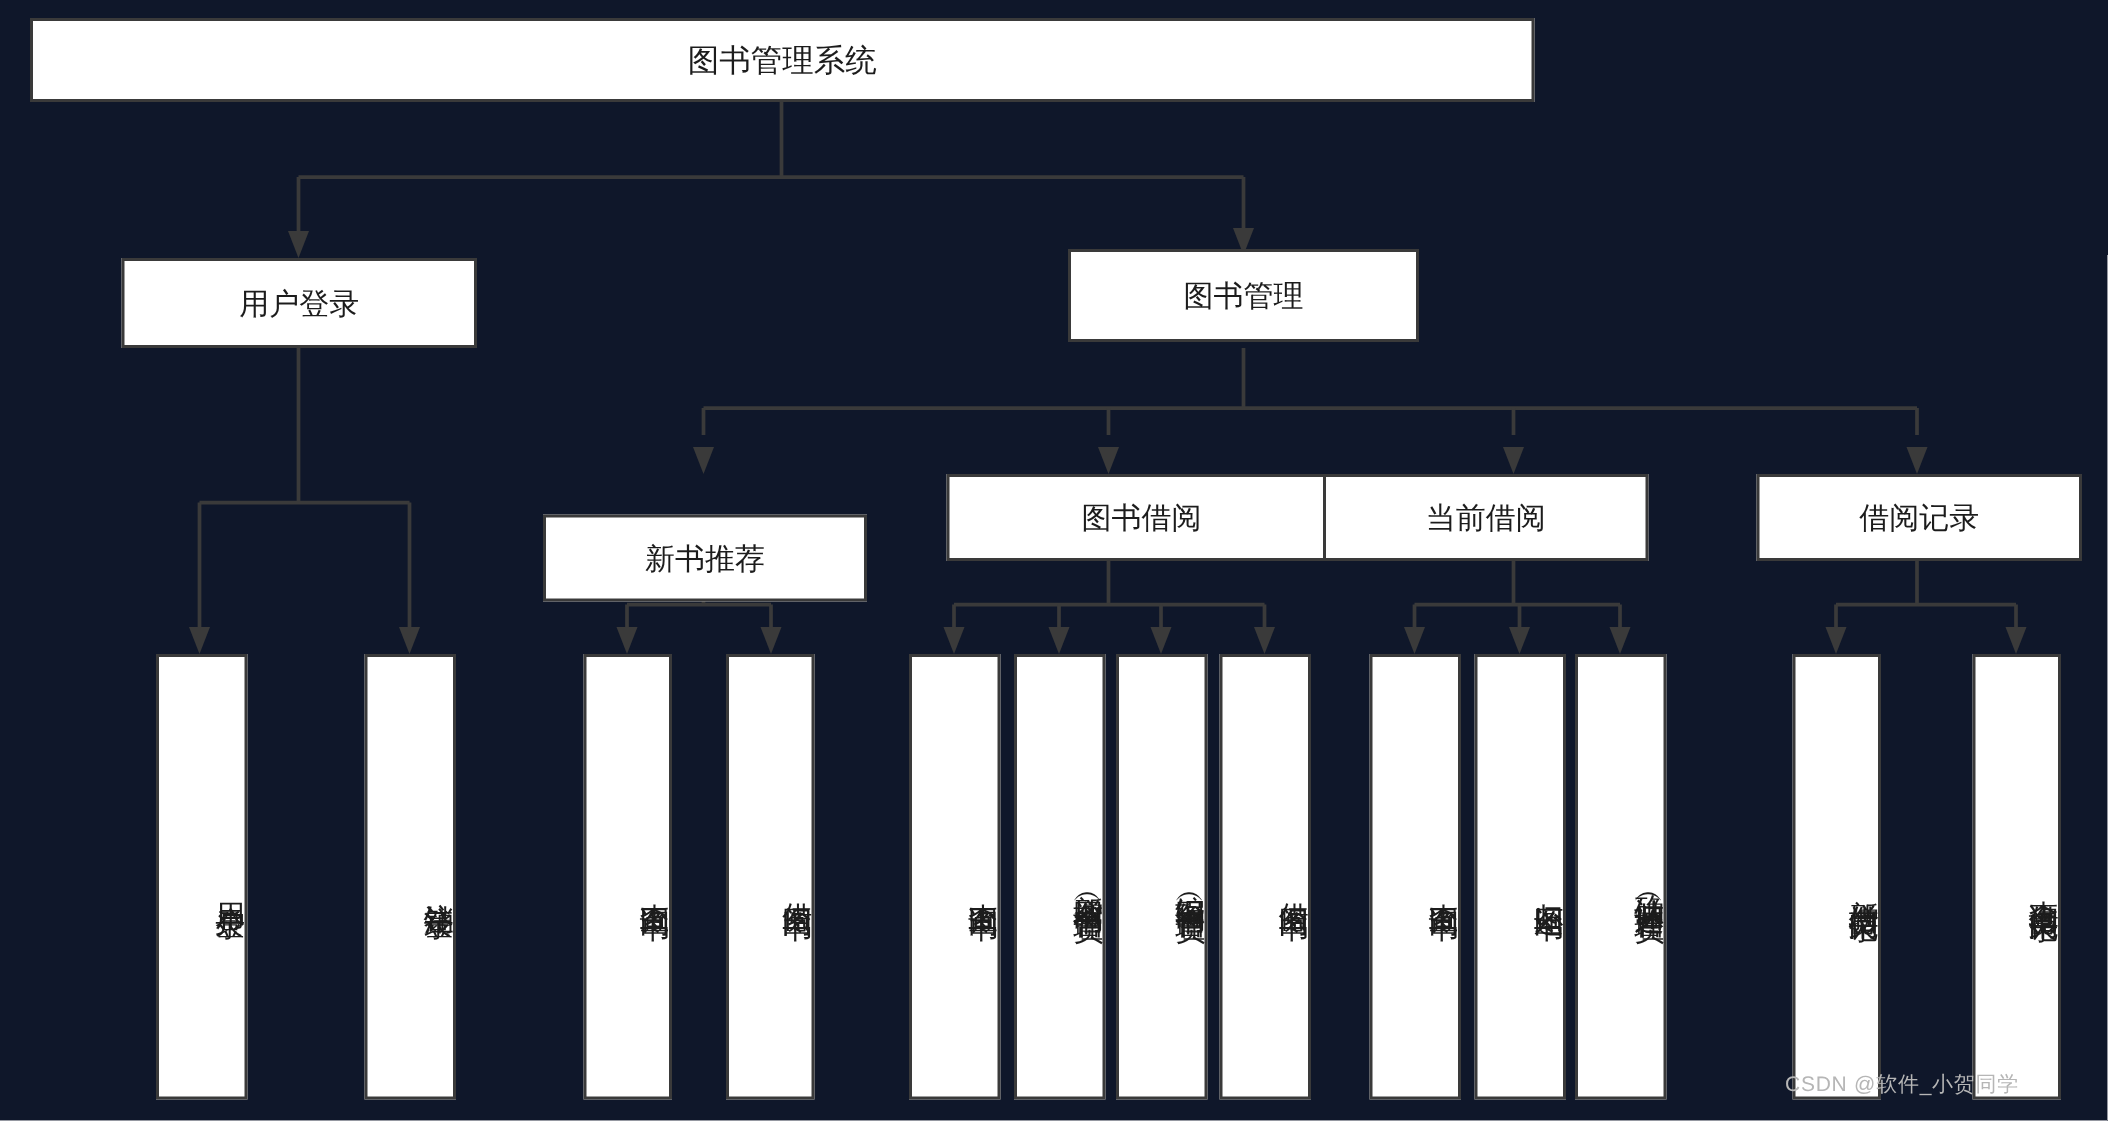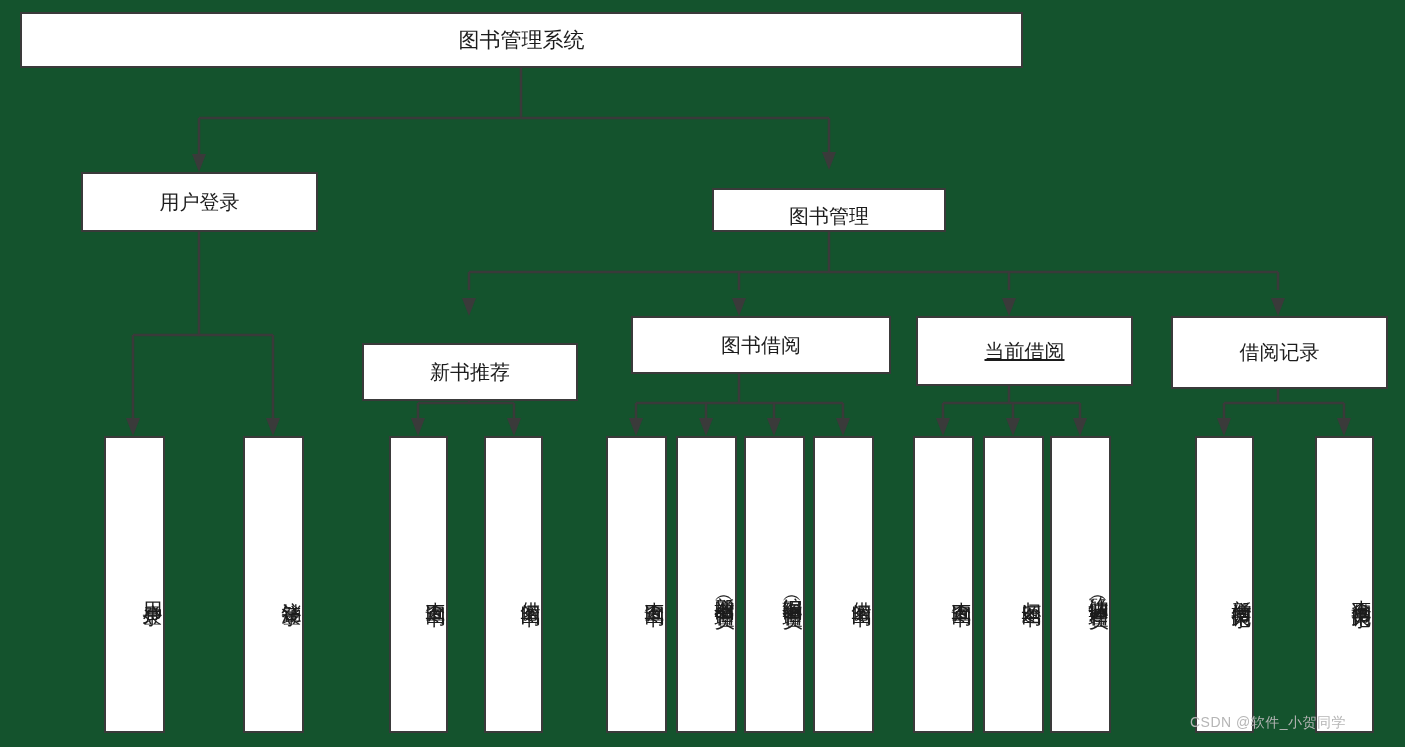--- a/index.html
+++ b/index.html
@@ -7,21 +7,21 @@
     padding: 0;
     background: #ffffff;
   }
   body {
     font-family: "Liberation Sans", "DejaVu Sans", sans-serif;
   }
   #canvas {
     position: relative;
     width: 1405px;
     height: 747px;
-    background: #14532d;
+    background: #0f172a;
     overflow: hidden;
   }
   #wires {
     position: absolute;
     left: 0;
     top: 0;
     width: 1405px;
     height: 747px;
     pointer-events: none;
   }
@@ -145,34 +145,34 @@
     </g>
   </svg>
 
   <div class="node root" style="left:20px; top:12px; width:1003px; height:56px;">
     <span class="lbl">图书管理系统</span>
   </div>
 
   <div class="node branch" style="left:81px; top:172px; width:237px; height:60px;">
     <span class="lbl">用户登录</span>
   </div>
-  <div class="node branch" style="left:712px; top:188px; width:234px; height:44px;align-items:flex-end;">
+  <div class="node branch" style="left:712px; top:166px; width:234px; height:62px;">
     <span class="lbl">图书管理</span>
   </div>
 
   <div class="node branch" style="left:362px; top:316px; width:216px; height:58px;margin-top:27px;">
     <span class="lbl">新书推荐</span>
   </div>
   <div class="node branch" style="left:631px; top:316px; width:260px; height:58px;">
     <span class="lbl">图书借阅</span>
   </div>
-  <div class="node branch" style="left:916px; top:316px; width:217px; height:70px;text-decoration:underline;">
+  <div class="node branch" style="left:882px; top:316px; width:217px; height:58px;">
     <span class="lbl">当前借阅</span>
   </div>
-  <div class="node branch" style="left:1171px; top:316px; width:217px; height:73px;">
+  <div class="node branch" style="left:1171px; top:316px; width:217px; height:58px;">
     <span class="lbl">借阅记录</span>
   </div>
 
   <div class="node leaf" style="left:104px; top:436px; width:61px; height:297px;">
     <span class="lbl">用户登录</span>
   </div>
   <div class="node leaf" style="left:243px; top:436px; width:61px; height:297px;">
     <span class="lbl">注销登录</span>
   </div>
 

